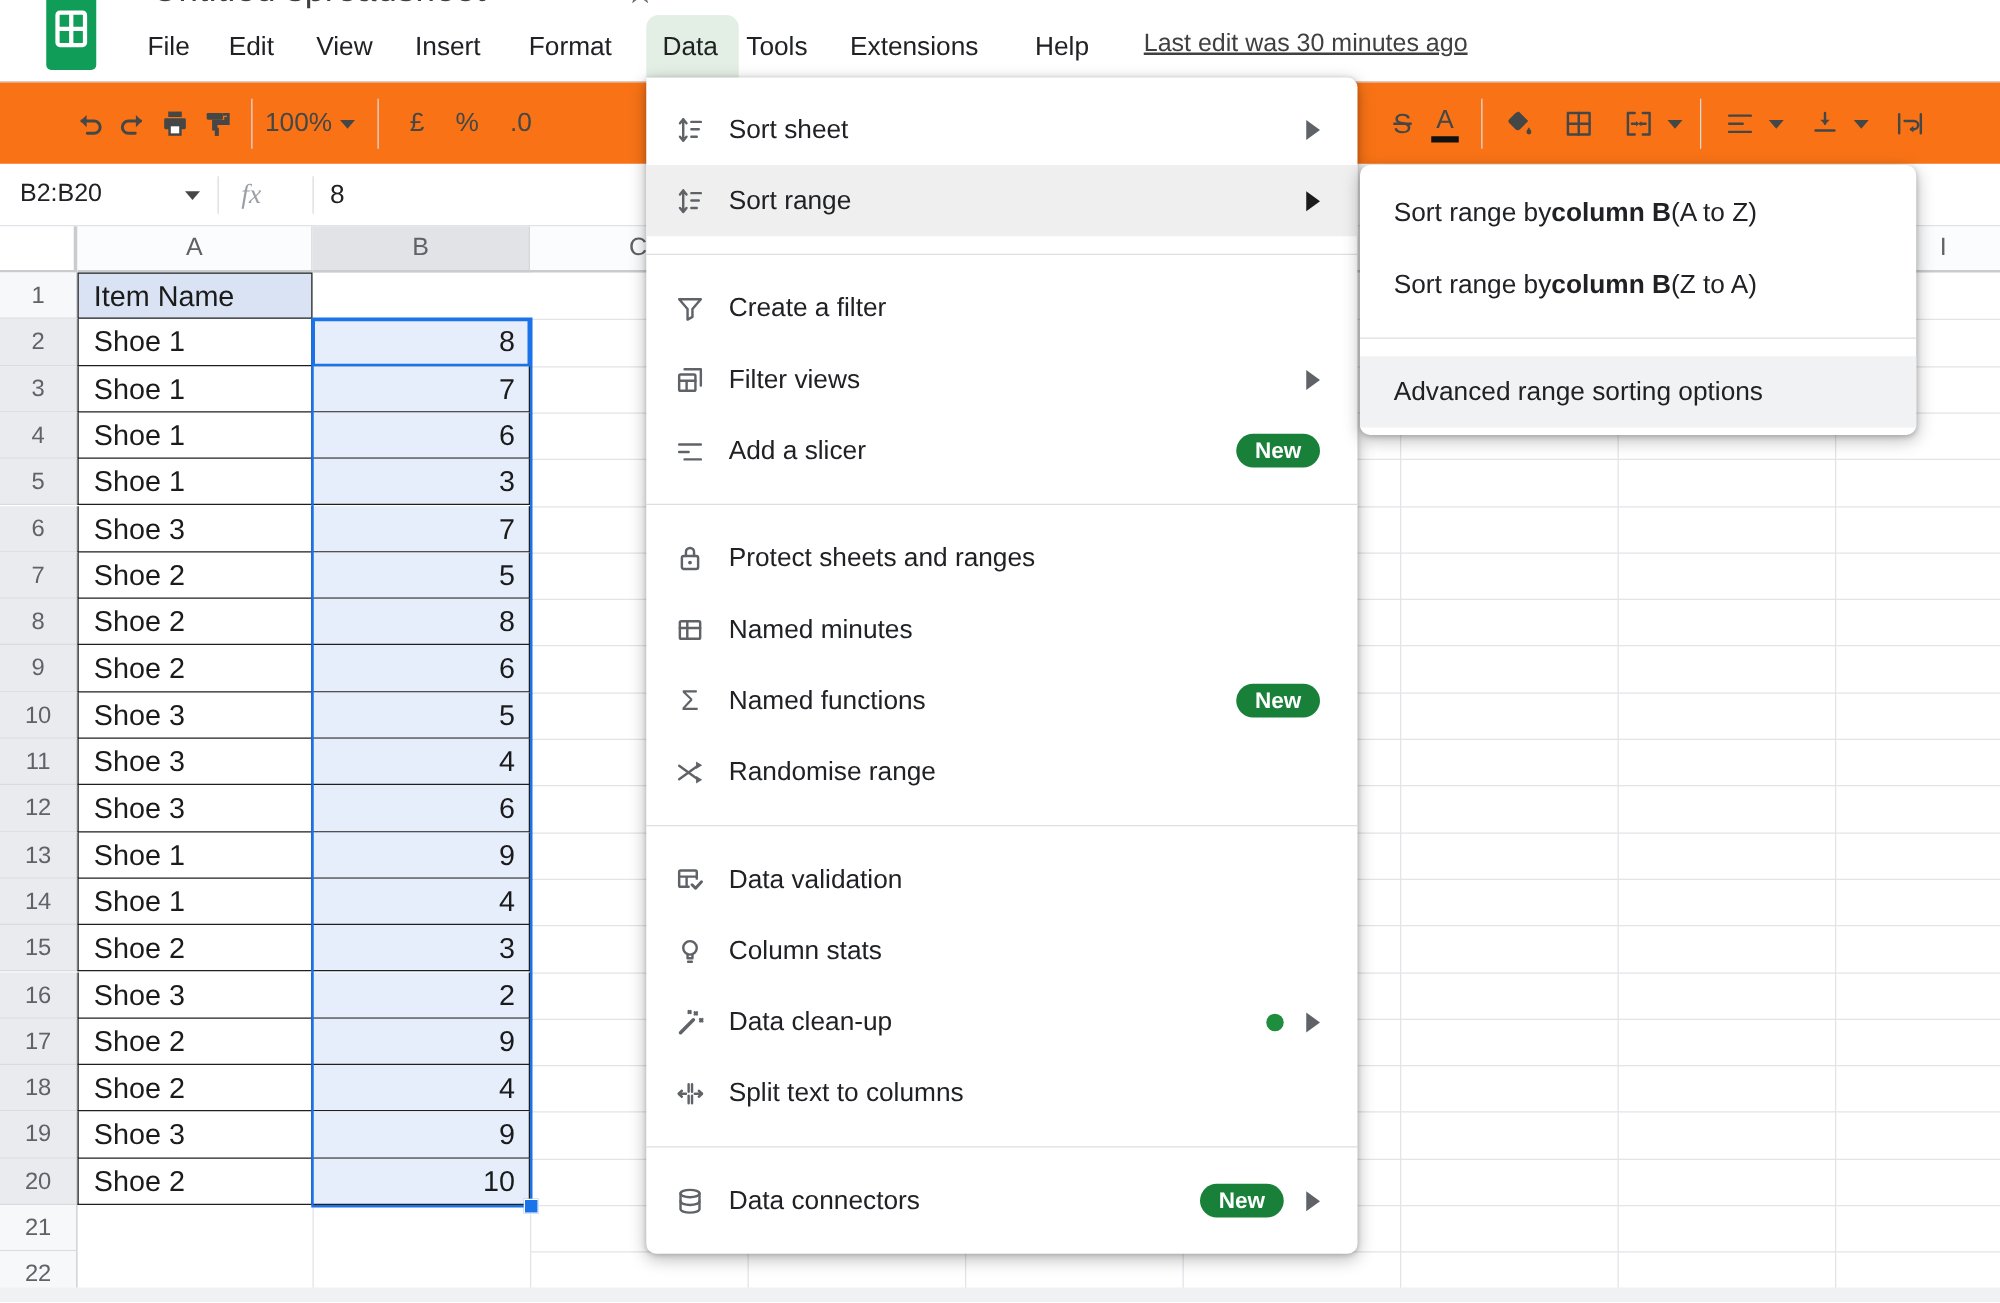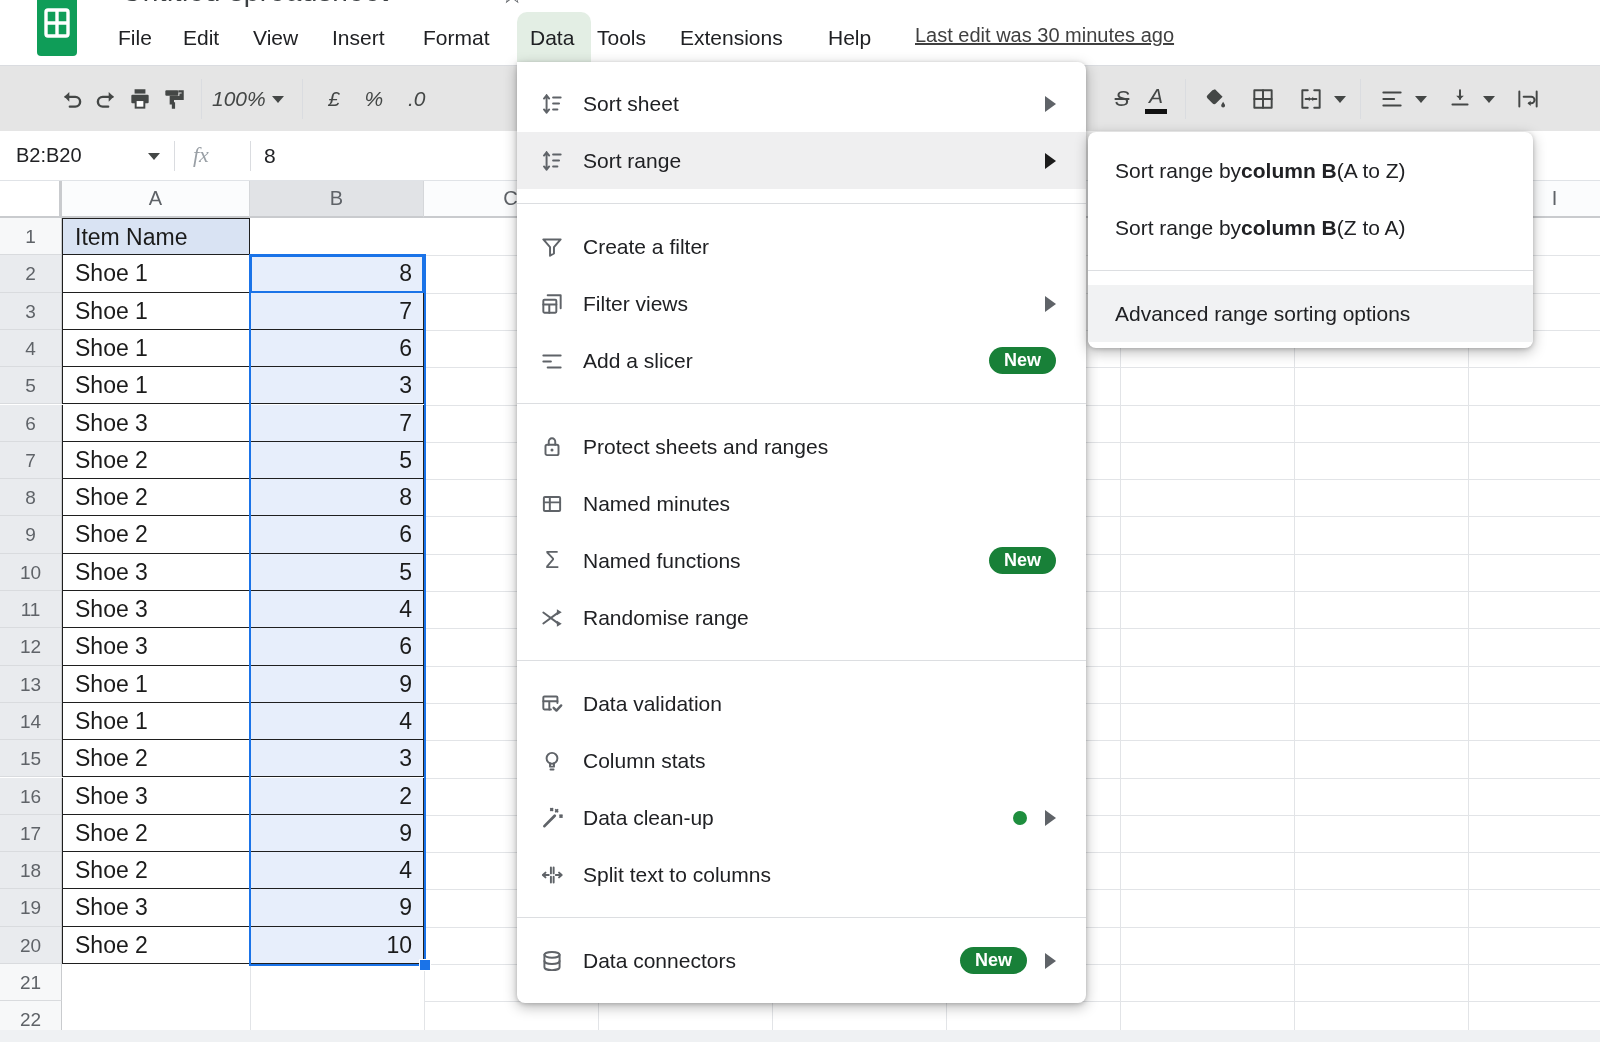--- a/index.html
+++ b/index.html
@@ -9,21 +9,21 @@
   
   .titlebar{position:absolute;left:0;top:0;width:1600px;height:65px;background:#fff;overflow:hidden;}
   .logo{position:absolute;left:36px;top:-6px;width:42px;height:64px;}
   .title-clip{position:absolute;left:122px;top:-24px;font-size:28px;color:#3c4043;letter-spacing:.5px;}
   .star-clip{position:absolute;left:500px;top:-22px;font-size:27px;color:#5f6368;}
   .mb-item{position:absolute;top:22px;font-size:21px;color:#202124;line-height:32px;cursor:default;}
   .data-pill{position:absolute;left:517px;top:12px;width:74px;height:53px;background:#e3eee4;border-radius:10px 10px 0 0;}
   .last-edit{position:absolute;left:915px;top:24px;font-size:20px;color:#404040;text-decoration:underline;}
 
   
-  .toolbar{position:absolute;left:0;top:65px;width:1600px;height:66px;background:#e5e5e5;border-top:1px solid #dadce0;font-style:italic;}
+  .toolbar{position:absolute;left:0;top:65px;width:1600px;height:66px;background:#f97316;border-top:1px solid #dadce0;}
   .tb{position:absolute;top:0;height:66px;display:flex;align-items:center;color:#444746;}
   .tb-ico{width:34px;display:flex;justify-content:center;align-items:center;}
   .tb-div{width:1px;height:40px;background:#dadce0;}
   .tb-txt{font-size:21px;color:#444746;}
   .caret{width:0;height:0;border-left:6px solid transparent;border-right:6px solid transparent;border-top:7px solid #444746;margin-left:6px;}
   .strike{font-size:22px;text-decoration:line-through;font-weight:500;}
   .a-color{display:flex;flex-direction:column;align-items:center;line-height:1;}
   .a-color .A{font-size:21px;font-weight:500;}
   .a-color .bar{width:22px;height:5px;background:#111;margin-top:3px;}
 

